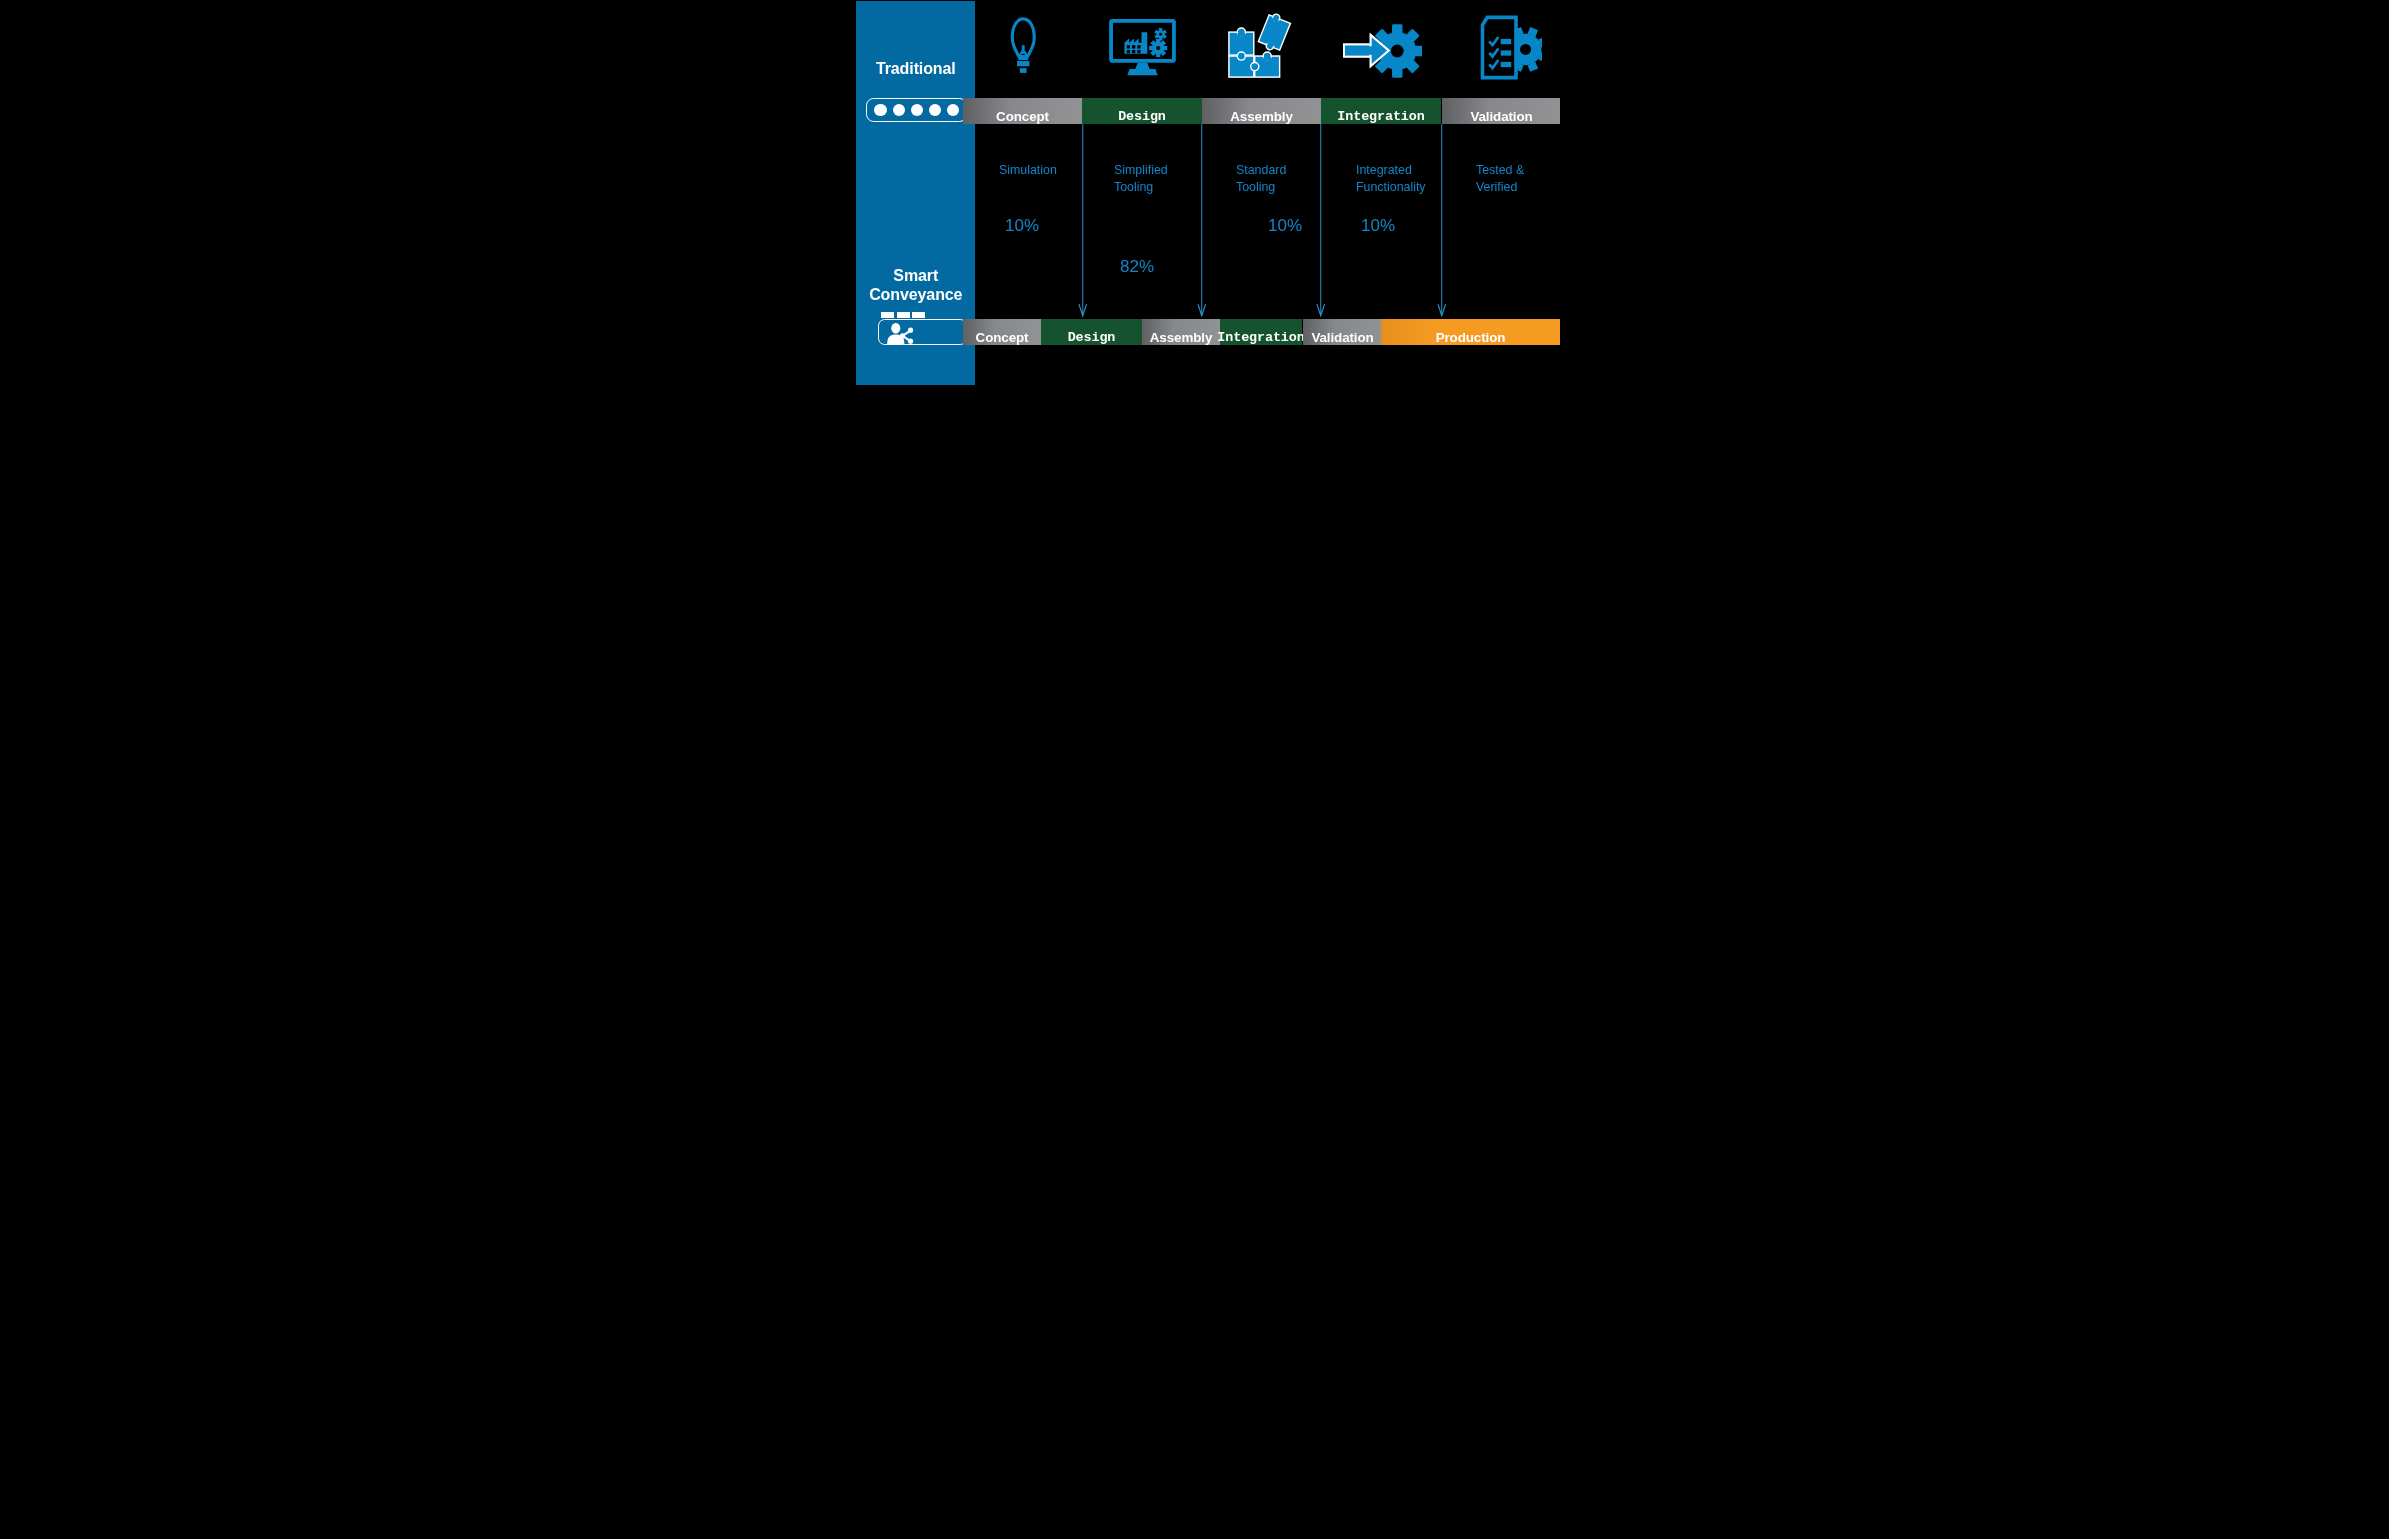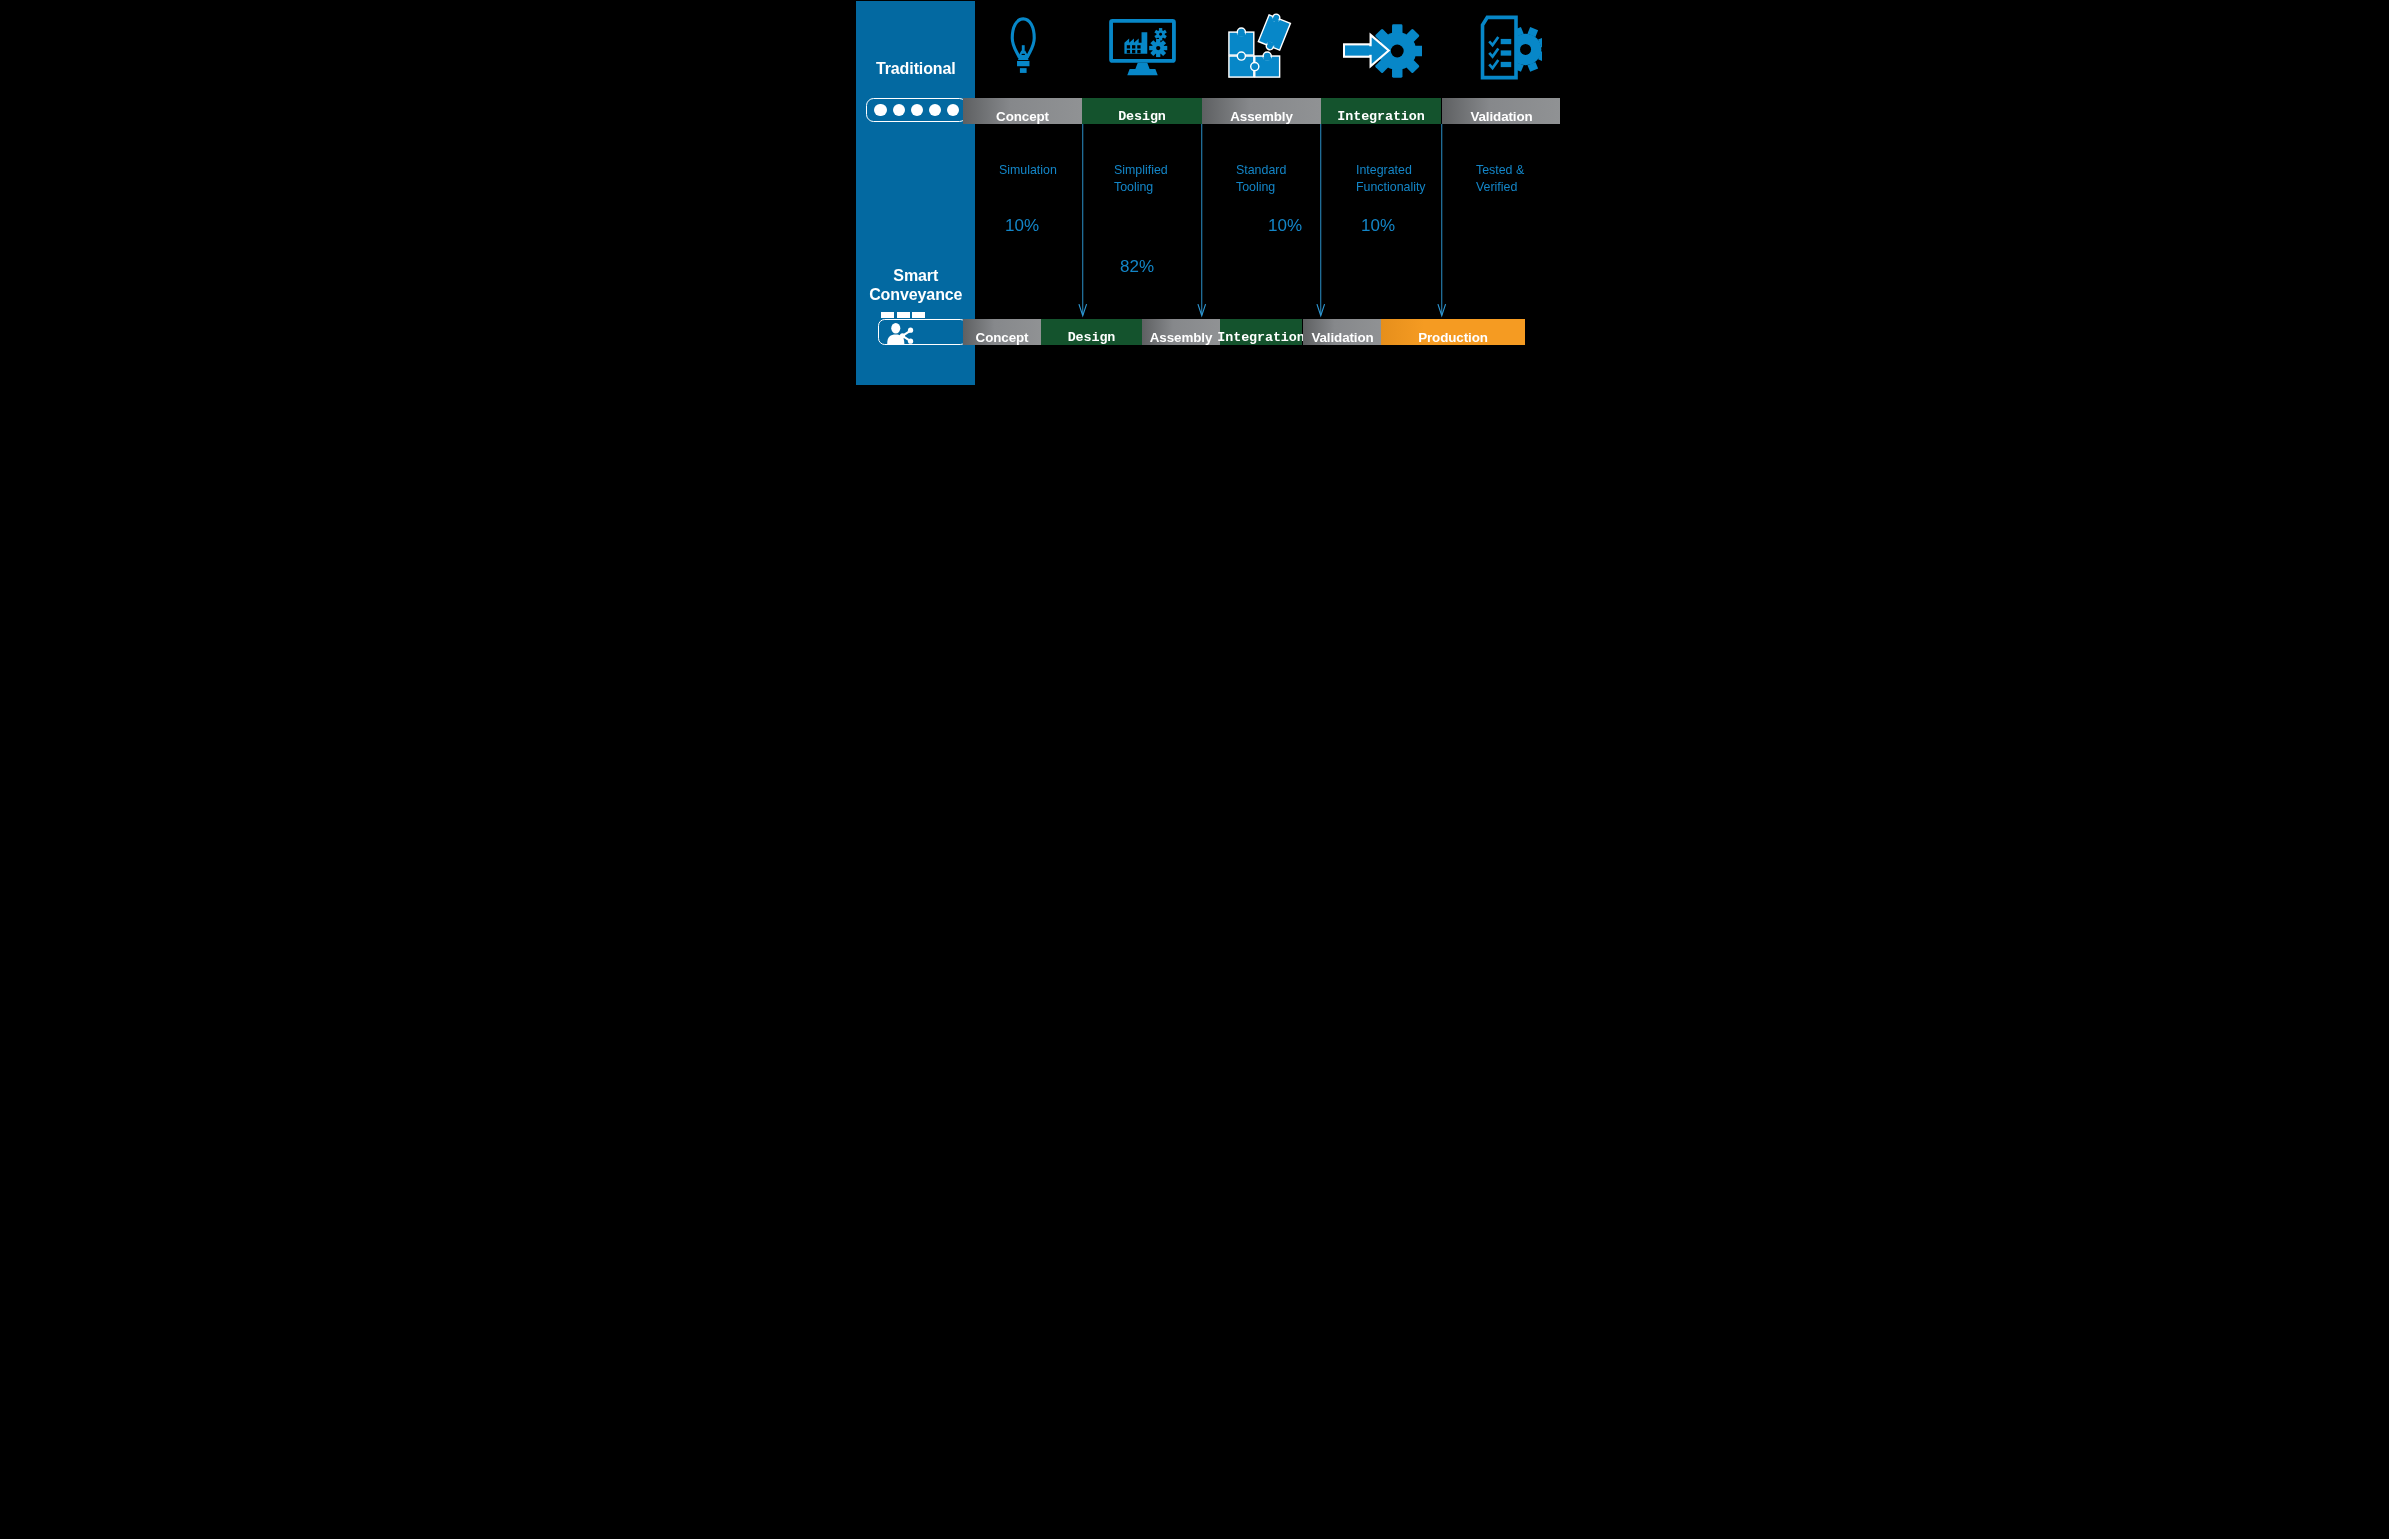--- a/index.html
+++ b/index.html
@@ -272,18 +272,18 @@
     </div>
   <div class="seg bot-row gray" style="left:313px;width:78px">
       <span>Assembly</span>
     </div>
   <div class="seg bot-row blue" style="left:391px;width:82px">
       <span>Integration</span>
     </div>
   <div class="seg bot-row gray" style="left:474px;width:79px">
       <span>Validation</span>
     </div>
-  <div class="seg bot-row orange" style="left:552px;width:144px">
+  <div class="seg bot-row orange" style="left:552px;width:179px">
       <span>Production</span>
     </div>
 
 </div>
 
 
 </body></html>

